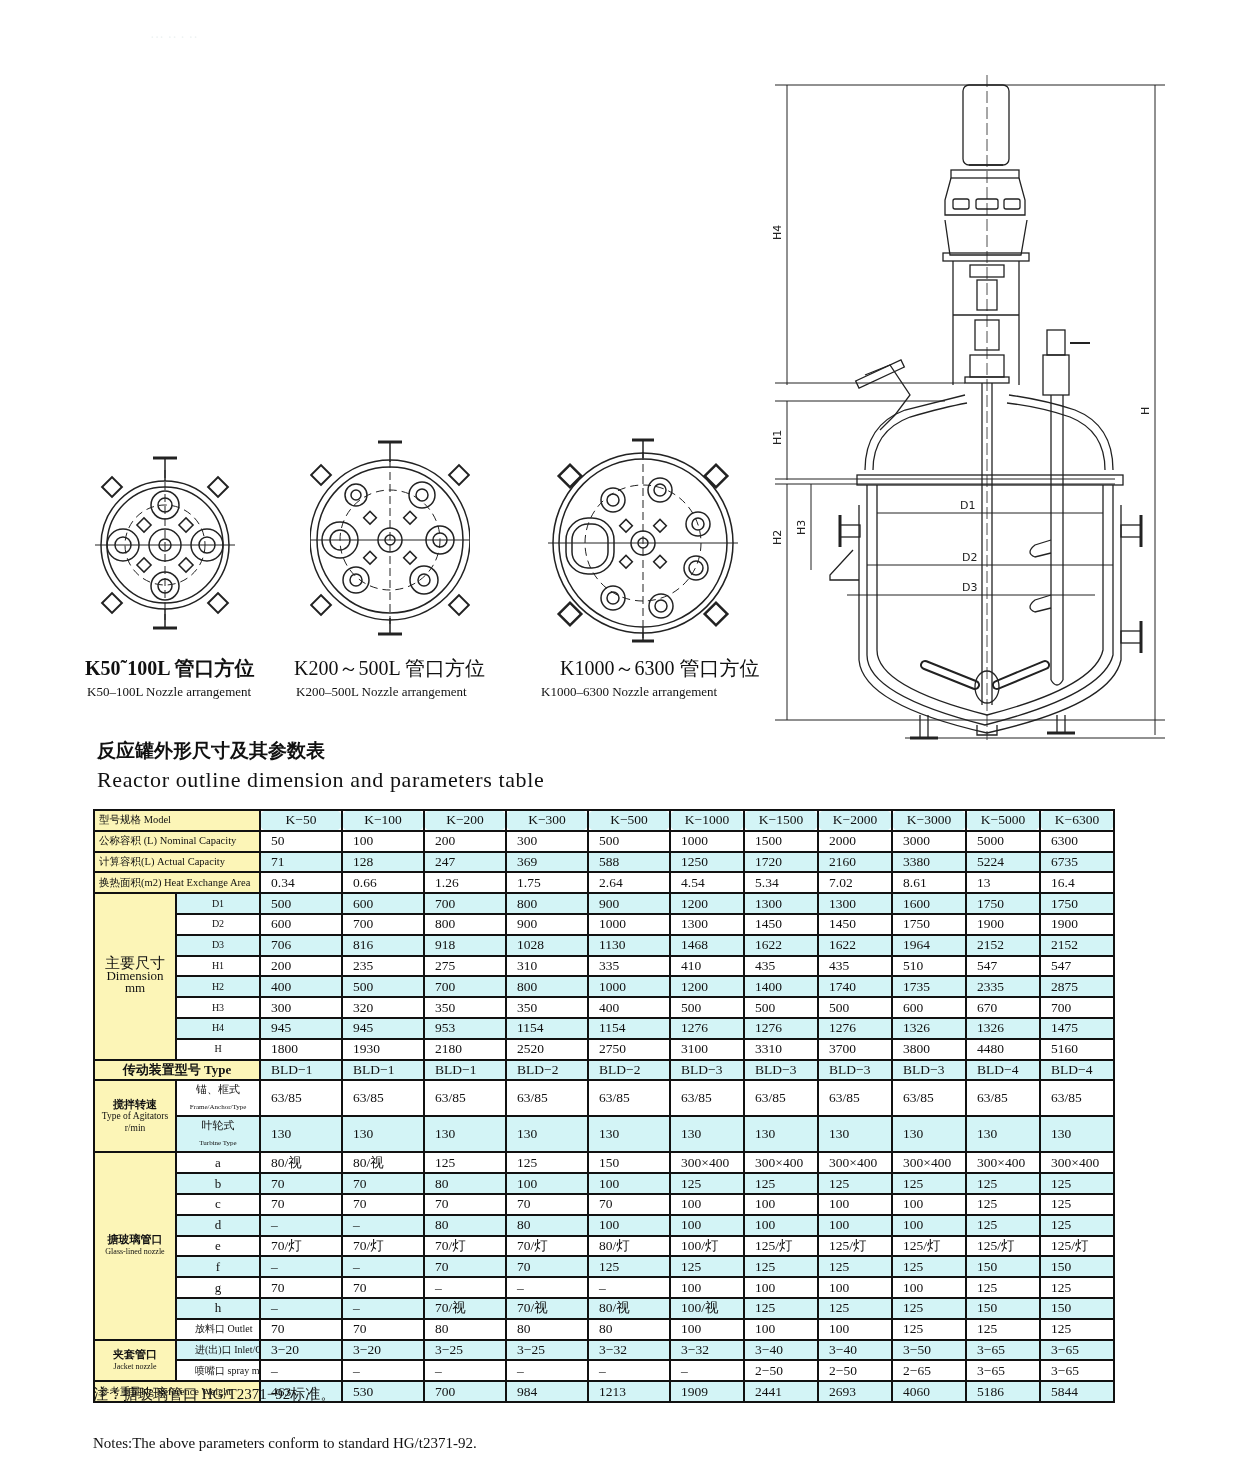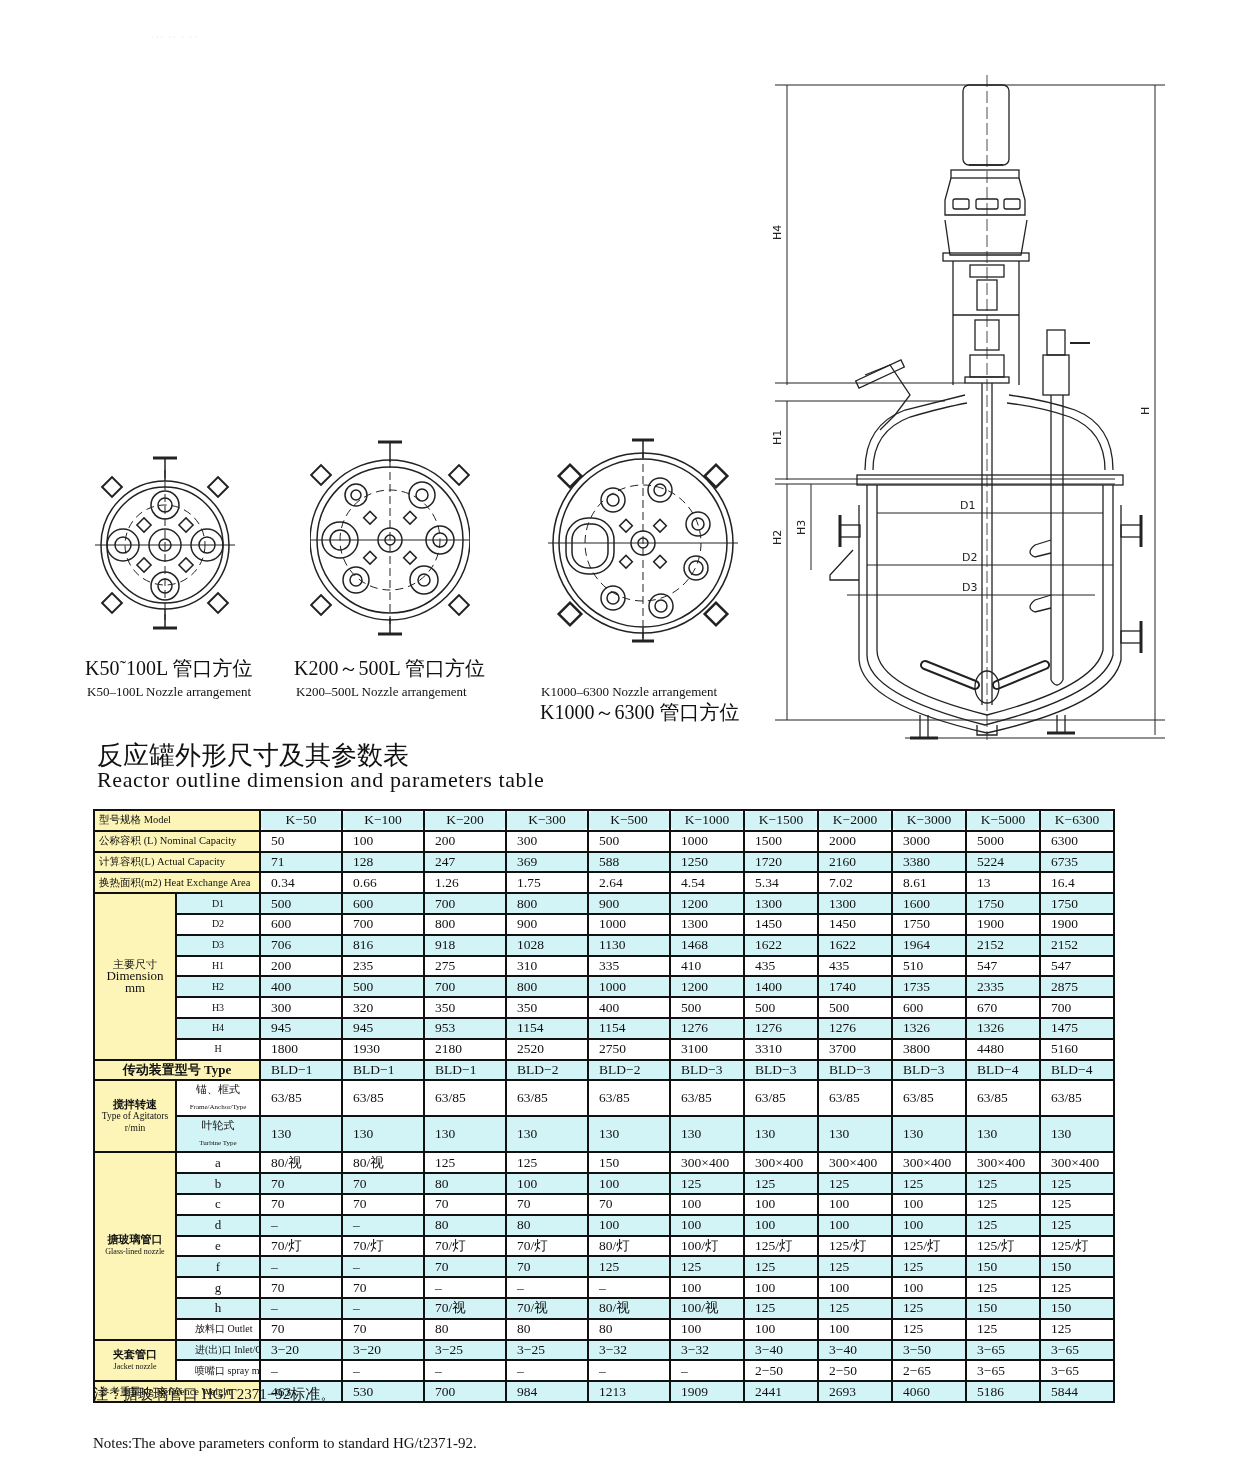--- a/index.html
+++ b/index.html
@@ -1,20 +1,20 @@
 <!DOCTYPE html>
 <html><head>
 <meta charset="utf-8">
 <style>
   html,body{margin:0;padding:0;background:#fff;}
   body{width:1258px;height:1469px;position:relative;overflow:hidden;font-family:"Liberation Serif","DejaVu Serif",serif;color:#111;}
   .abs{position:absolute;}
   .cap-cn{font-size:20px;white-space:nowrap;}
   .cap-en{font-size:13px;white-space:nowrap;}
-  .title-cn{font-size:26px;font-weight:normal;font-family:"DejaVu Sans","Liberation Sans",sans-serif;}
+  .title-cn{font-size:19px;font-weight:bold;font-family:"DejaVu Sans","Liberation Sans",sans-serif;}
   .title-en{font-size:22px;letter-spacing:.6px;}
   table.spec{position:absolute;left:93px;top:809px;border-collapse:collapse;table-layout:fixed;width:866px;font-family:Liberation Serif, serif;}
   table.spec td{border:2px solid #111;padding:0 0 0 10px;font-size:13.5px;height:18.8px;line-height:16px;vertical-align:middle;overflow:hidden;white-space:nowrap;}
   table.spec td.lab{background:#fcf5b7;font-size:10.5px;padding-left:4px;}
   table.spec td.lab2{background:#fcf5b7;font-size:10.5px;text-align:center;padding:0;white-space:normal;line-height:11px;}
   table.spec td.sub{font-size:10px;text-align:center;padding:0;}
   table.spec td.subl{font-size:13px;text-align:center;padding:0;}
   table.spec td.subs{font-size:10px;padding-left:18px;}
   .cy td.v, .cy td.sub, .cy td.subl, .cy td.subs{background:#d3f4f6;}
   .wh td.v, .wh td.sub, .wh td.subl, .wh td.subs{background:#fff;}
@@ -133,25 +133,25 @@
       <line x1="84" y1="203" x2="106" y2="203" stroke-width="3"></line>
   </g>
   <g fill="#fff" stroke="#222" stroke-width="2.5">
     <rect x="14" y="30" width="16" height="16" transform="rotate(-45 22 38)"></rect>
     <rect x="160" y="30" width="16" height="16" transform="rotate(45 168 38)"></rect>
     <rect x="14" y="168" width="16" height="16" transform="rotate(45 22 176)"></rect>
     <rect x="160" y="168" width="16" height="16" transform="rotate(-45 168 176)"></rect>
   </g>
 </svg>
 
-<div class="abs cap-cn" style="left:85px;top:655px;">K50˜100L 管口方位</div>
+<div class="abs cap-cn" style="left:85px;top:655px;font-weight:bold;">K50˜100L 管口方位</div>
 <div class="abs cap-en" style="left:87px;top:684px;">K50–100L Nozzle arrangement</div>
 <div class="abs cap-cn" style="left:294px;top:655px;font-family:Liberation Serif, serif;">K200～500L 管口方位</div>
 <div class="abs cap-en" style="left:296px;top:684px;">K200–500L Nozzle arrangement</div>
-<div class="abs cap-cn" style="left:540px;top:655px;margin-top:44px;">K1000～6300 管口方位</div>
+<div class="abs cap-cn" style="left:560px;top:655px;">K1000～6300 管口方位</div>
 <div class="abs cap-en" style="left:541px;top:684px;">K1000–6300 Nozzle arrangement</div>
 
 <svg class="abs" style="left:745px;top:75px;" width="440" height="670">
   <g fill="none" stroke="#222" stroke-width="1.3">
 
     <line x1="30" y1="10" x2="420" y2="10" stroke-width="1"></line>
     <line x1="42" y1="10" x2="42" y2="310" stroke-width="1"></line>
     <line x1="410" y1="10" x2="410" y2="660" stroke-width="1"></line>
     <line x1="30" y1="308" x2="220" y2="308" stroke-width="1"></line>
     <line x1="30" y1="326" x2="200" y2="326" stroke-width="1"></line>
@@ -315,21 +315,21 @@
         <td class="v">1.75</td>
         <td class="v">2.64</td>
         <td class="v">4.54</td>
         <td class="v">5.34</td>
         <td class="v">7.02</td>
         <td class="v">8.61</td>
         <td class="v">13</td>
         <td class="v">16.4</td>
       </tr>
       <tr class="cy">
-        <td class="lab2" rowspan="8"><span style="font-size:11px">主要尺寸</span><br><span style="font-size:13px">Dimension mm</span></td>
+        <td class="lab2" rowspan="8"><span style="font-size:15px">主要尺寸</span><br><span style="font-size:13px">Dimension mm</span></td>
         <td class="sub">D1</td>
         <td class="v">500</td>
         <td class="v">600</td>
         <td class="v">700</td>
         <td class="v">800</td>
         <td class="v">900</td>
         <td class="v">1200</td>
         <td class="v">1300</td>
         <td class="v">1300</td>
         <td class="v">1600</td>

